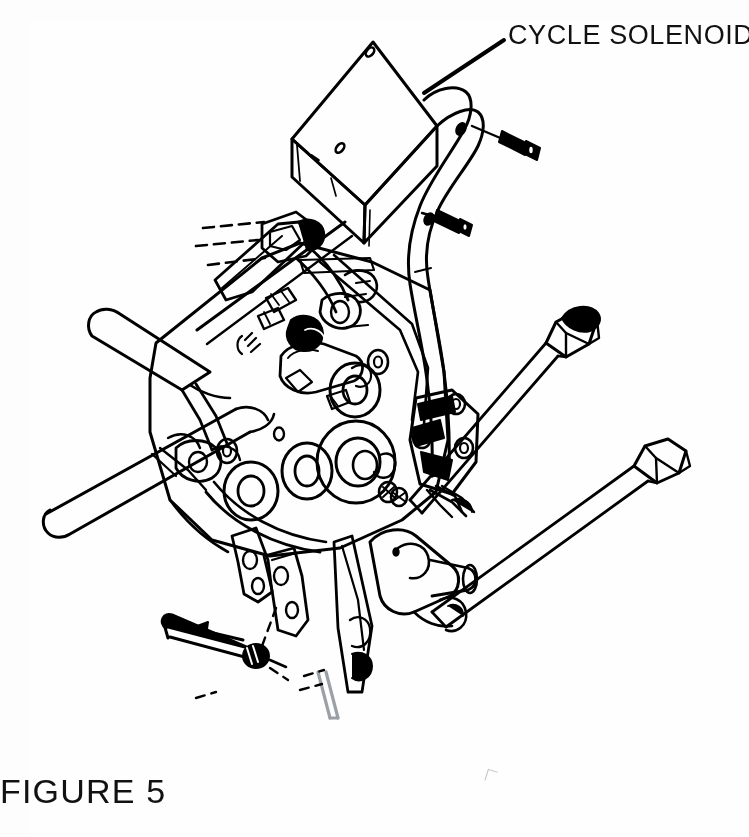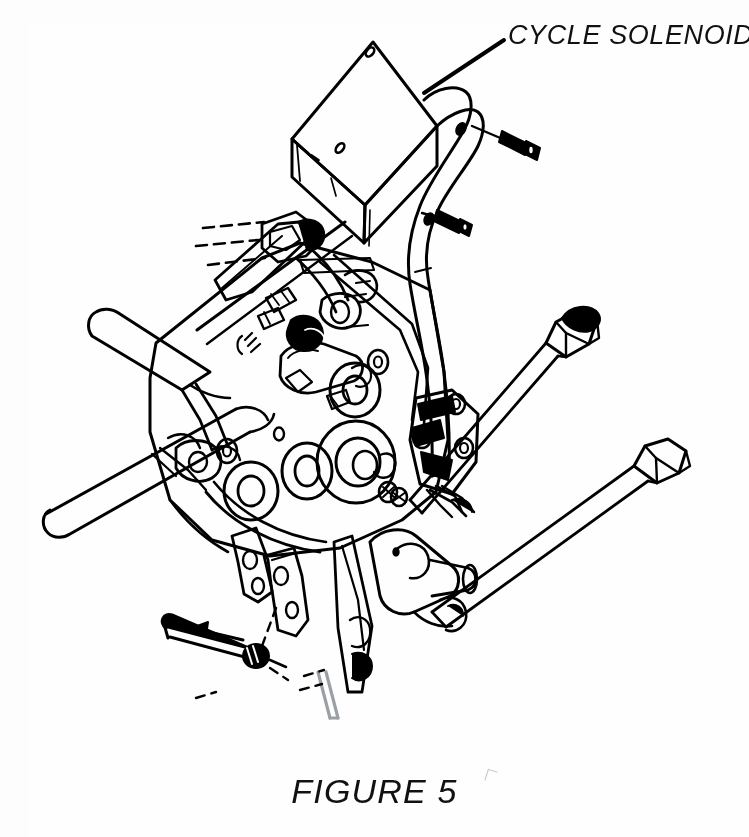--- a/index.html
+++ b/index.html
@@ -13,21 +13,20 @@
     font-family: "Liberation Sans", sans-serif;
     position: relative;
     overflow: hidden;
   }
   #figure-sheet {
     position: absolute;
     left: 0; top: 0;
     width: 749px;
     height: 837px;
     background: #fefefe;
-    font-style: italic;
   }
   .scan-border {
     position: absolute;
     left: 0; top: 0;
     width: 749px; height: 837px;
     border-left: 30px solid #fdfdfd;
     border-top: 22px solid #fdfdfd;
     box-sizing: border-box;
     pointer-events: none;
   }
@@ -47,21 +46,21 @@
     letter-spacing: 0.6px;
     color: #111111;
     white-space: nowrap;
     line-height: 1;
   }
   .figure-caption {
     position: absolute;
     left: 0;
     top: 772px;
     width: 749px;
-    text-align: center;
+    text-align: left;
     font-family: "Liberation Sans", sans-serif;
     font-size: 34px;
     letter-spacing: 1.2px;
     color: #111111;
   }
   .speck {
     position: absolute;
     width: 9px; height: 11px;
     background: transparent;
     opacity: 0.30;

